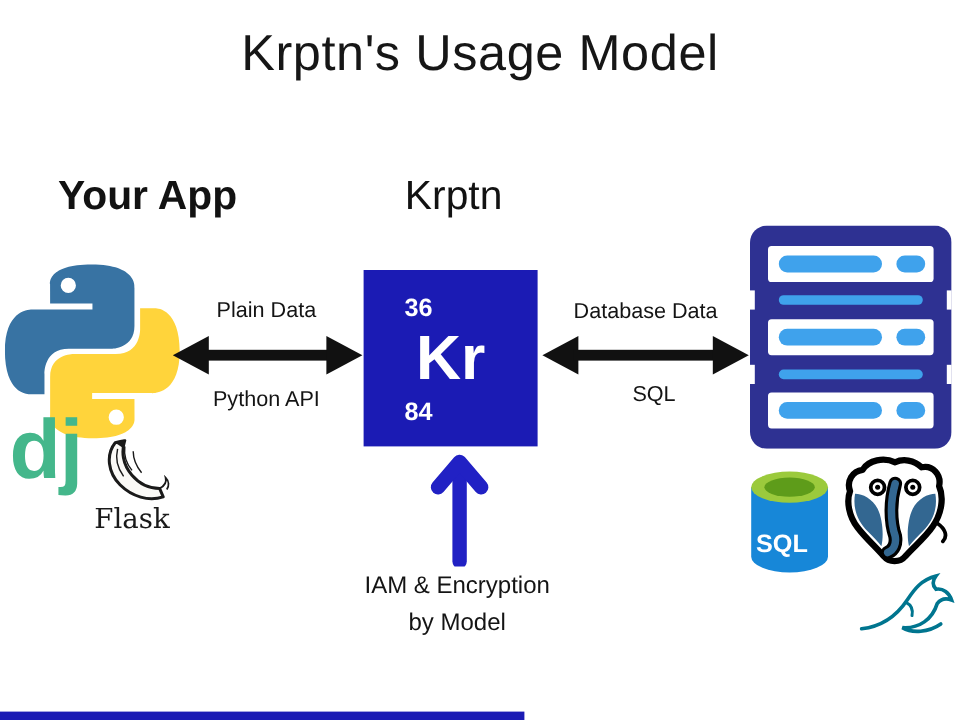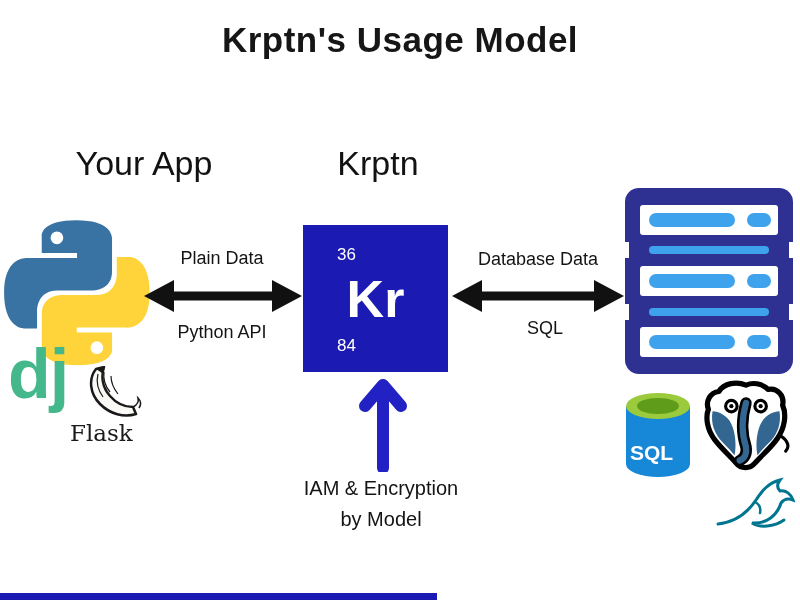--- a/index.html
+++ b/index.html
@@ -1,39 +1,39 @@
 <!DOCTYPE html>
 <html><head>
 <meta charset="utf-8">
 <style>
   html,body{margin:0;padding:0;}
   body{font-family:"Liberation Sans",sans-serif;background:#ffffff;}
   .canvas{position:relative;width:800px;height:600px;background:#ffffff;overflow:hidden;}
   .abs{position:absolute;}
-  .title{top:20px;left:0;width:800px;text-align:center;font-size:35px;font-weight:700;color:#161616;letter-spacing:0.5px;}
+  .title{top:20px;left:0;width:800px;text-align:center;font-size:42px;font-weight:400;color:#161616;letter-spacing:0.5px;}
   .heading{top:144px;font-size:34px;font-weight:500;color:#121212;text-align:center;}
-  .h-app{left:34px;width:220px;}
+  .h-app{left:13px;width:220px;font-weight:bold;}
   .h-krptn{left:300px;width:156px;}
   .h-db{left:543px;width:258px;}
   .kr-card{left:303px;top:225px;width:145px;height:147px;background:#1B1BB4;color:#ffffff;}
-  .kr-num{position:absolute;left:34px;font-size:17px;font-weight:400;}
+  .kr-num{position:absolute;left:34px;font-size:21px;font-weight:700;}
   .kr-36{top:20px;}
   .kr-84{bottom:16px;}
   .kr-sym{position:absolute;left:0;top:0;width:100%;height:100%;display:flex;align-items:center;justify-content:center;
           font-size:52px;font-weight:700;line-height:1;}
   .lbl{font-size:18px;color:#141414;text-align:center;}
   .lbl-plain{left:132px;top:248px;width:180px;}
   .lbl-pyapi{left:132px;top:322px;width:180px;}
   .lbl-secured{left:448px;top:249px;width:180px;}
   .lbl-sql{left:460px;top:318px;width:170px;}
   .lbl-iam{font-size:20px;color:#141414;text-align:center;left:246px;width:270px;}
   .iam1{top:477px;}
   .iam2{top:508px;}
   .dj{left:8px;top:338px;font-size:70px;font-weight:bold;color:#44B78B;line-height:1.05;letter-spacing:-1px;}
-  .flask-text{left:70px;top:420px;width:80px;text-align:left;font-family:"DejaVu Serif","Liberation Serif",serif;
+  .flask-text{left:70px;top:420px;width:80px;text-align:center;font-family:"DejaVu Serif","Liberation Serif",serif;
               font-size:23px;color:#1a1a1a;}
   .mysql-word{left:630px;top:514px;font-size:42px;font-weight:bold;line-height:1;letter-spacing:-1px;}
   .mysql-my{color:#00618A;}
   .mysql-sql{color:#E8890A;}
   .mysql-reg{color:#E8890A;font-size:15px;font-weight:bold;vertical-align:2px;margin-left:1px;}
   .bottom-bar{left:0;top:593px;width:437px;height:7px;background:#1B1BB4;}
 </style>
 </head>
 <body>
 

